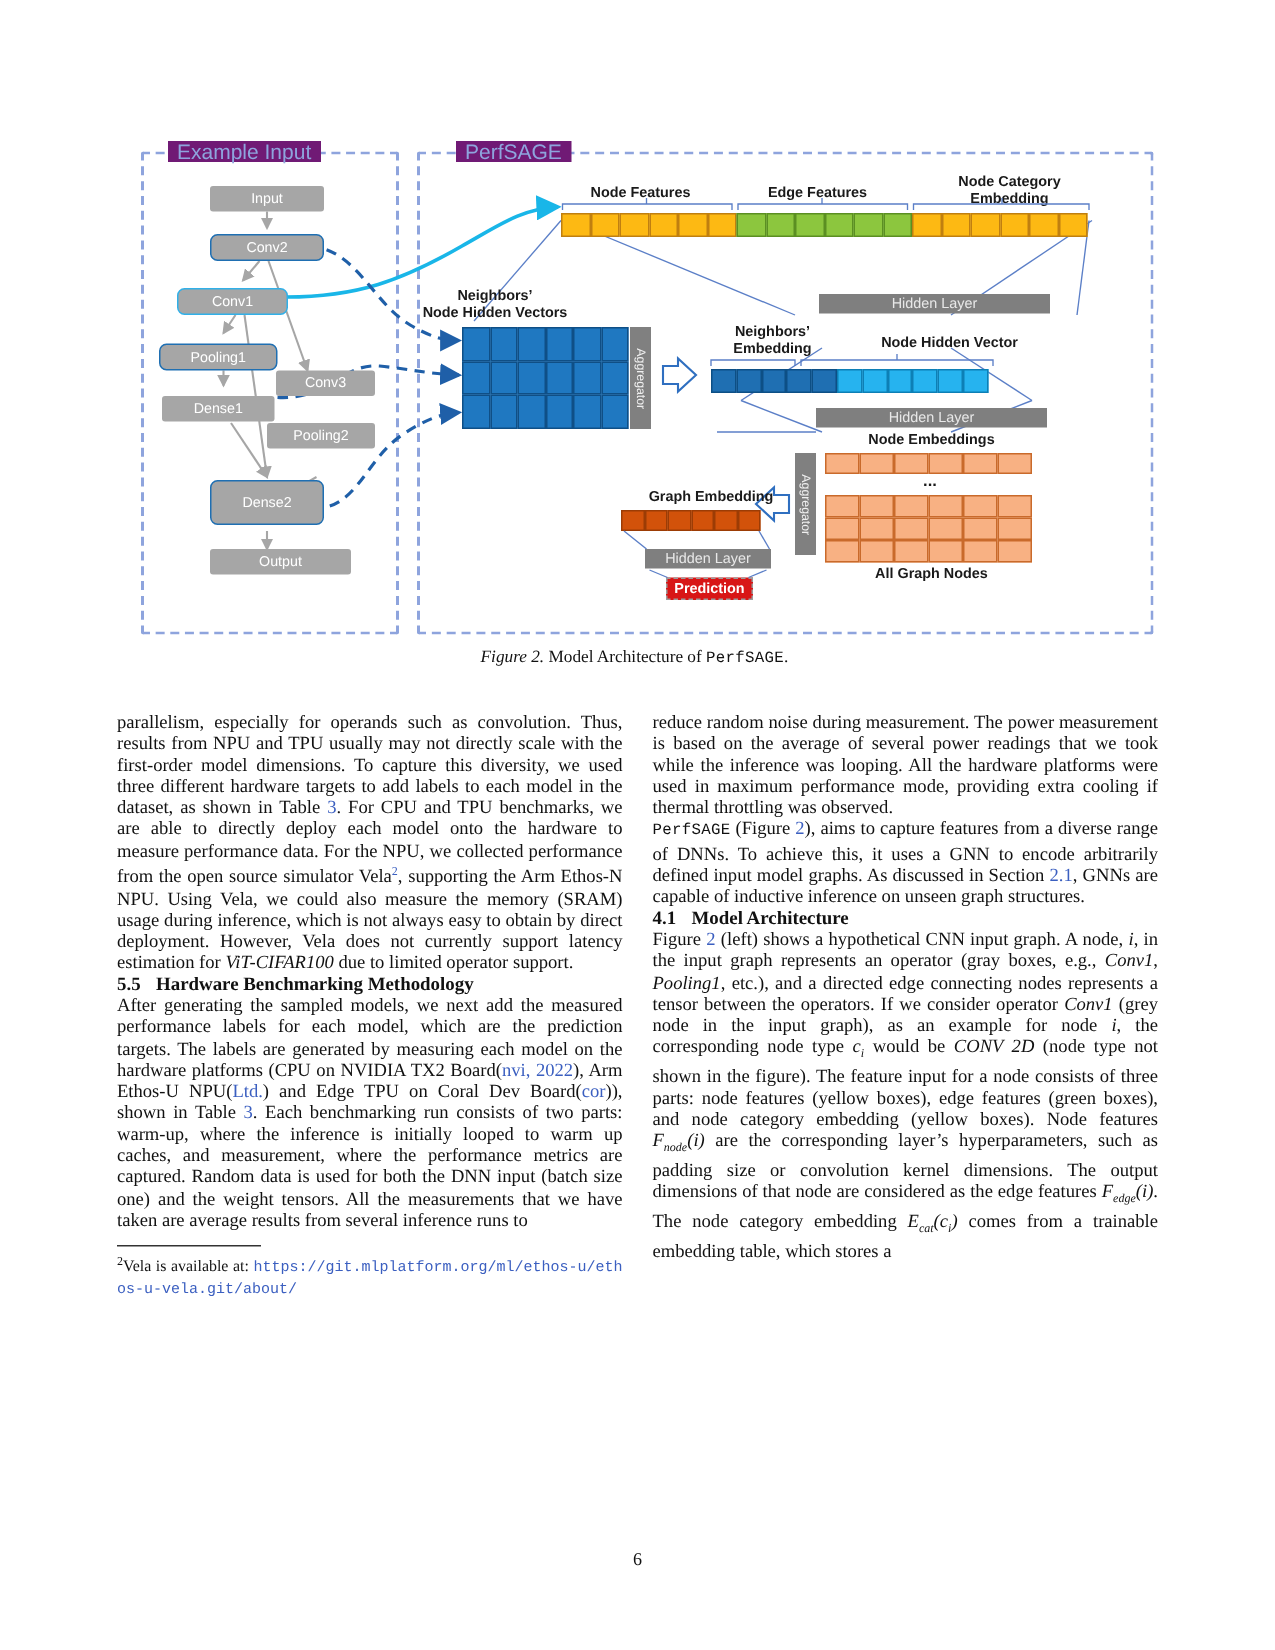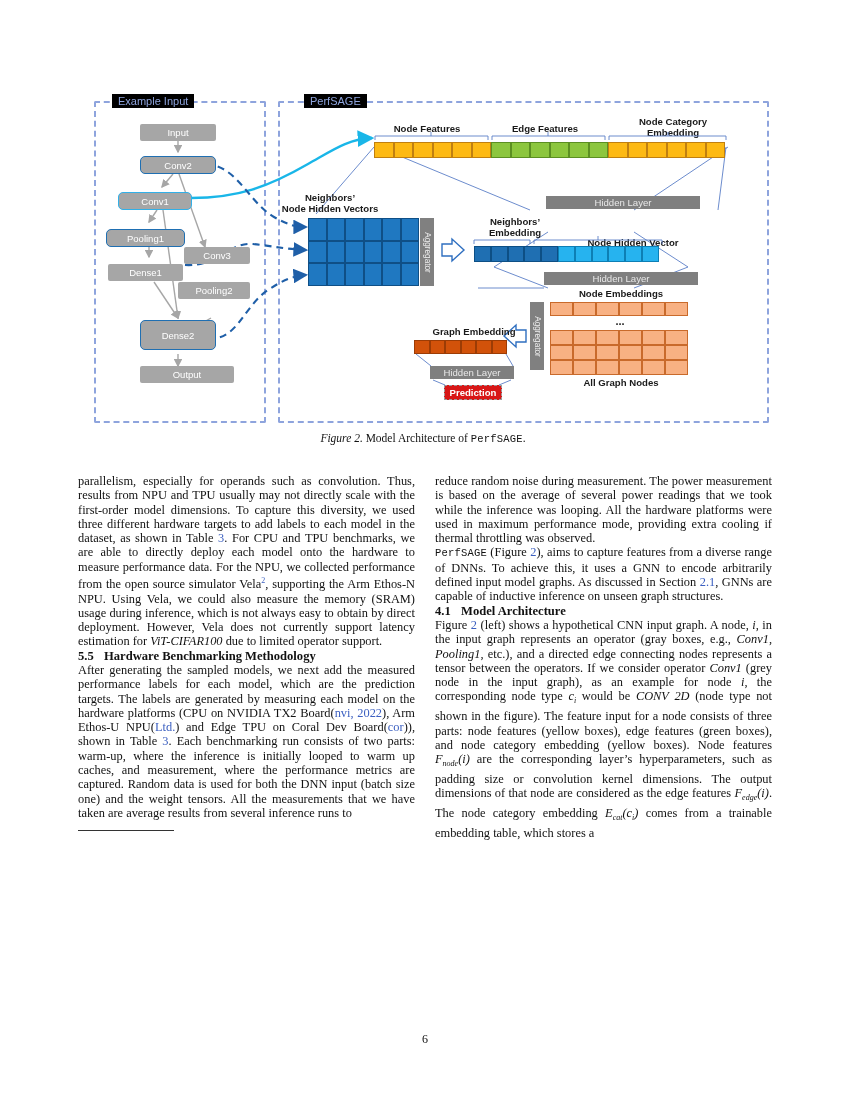--- a/index.html
+++ b/index.html
@@ -4,22 +4,22 @@
 <style>
   html,body{margin:0;padding:0;background:#fff;}
   body{width:850px;height:1100px;position:relative;font-family:"Liberation Serif",serif;color:#111;}
   .page{position:absolute;left:0;top:0;width:850px;height:1100px;overflow:hidden;}
 
   
   .figure{position:absolute;left:78px;top:92px;width:690px;height:365px;}
   .dashbox{position:absolute;border:2px dashed #8ea4dd;border-radius:2px;}
   .box-left{left:16px;top:9px;width:168px;height:318px;}
   .box-right{left:200px;top:9px;width:487px;height:318px;}
-  .box-title{position:absolute;background:#000000;padding:0 6px;color:#8ea4dd;
-     font-family:"Liberation Sans",sans-serif;font-size:11px;line-height:14px;}
+  .box-title{position:absolute;background:#701a75;padding:0 6px;color:#8ea4dd;
+     font-family:"Liberation Sans",sans-serif;font-size:14px;line-height:14px;}
   .t-left{left:34px;top:2px;}
   .t-right{left:226px;top:2px;}
 
   
   .node{position:absolute;background:#a6a6a6;color:#fff;
      font-family:"Liberation Sans",sans-serif;font-size:9.5px;
      display:flex;align-items:center;justify-content:center;border-radius:2px;}
   .node.sel{border:1.6px solid #1f6fb2;border-radius:5px;box-sizing:border-box;}
   .node.sel2{border:1.6px solid #31b0e8;border-radius:5px;box-sizing:border-box;}
 
@@ -230,21 +230,21 @@
 
     <div class="agg" style="left:342px;top:126px;width:14px;height:68px;">
         <span>Aggregator</span>
       </div>
     <svg class="ov">
       <path d="M364,152 L374,152 L374,147 L386,158 L374,169 L374,164 L364,164 z" fill="#fff" stroke="#2f6fc0" stroke-width="1.4"></path>
     </svg>
 
     <div class="flab" style="left:392px;top:124px;width:90px;">Neighbors’</div>
     <div class="flab" style="left:392px;top:135px;width:90px;">Embedding</div>
-    <div class="flab" style="left:490px;top:131px;width:130px;margin-top:14px;">Node Hidden Vector</div>
+    <div class="flab" style="left:490px;top:131px;width:130px;">Node Hidden Vector</div>
     <div class="hlayer" style="left:468px;top:104px;width:154px;height:13px;">Hidden Layer</div>
 
     <svg class="ov">
       <g stroke="#5b7fc7" stroke-width="0.9" fill="none">
         <path d="M396,152 L396,148 L452,148 L452,152"></path>
         <path d="M456,152 L456,148 L584,148 L584,152"></path>
         <path d="M520,148 L520,144"></path>
       </g>
     </svg>
     <div class="strip" id="midvec" style="left:396px;top:154px;">
@@ -334,20 +334,21 @@
   </div>
 
   <div class="col col-l">
     <p class="body"><span>parallelism, especially for operands such as convolution. Thus, results from NPU and TPU usually may not directly scale with the first-order model dimensions. To capture this diversity, we used three different hardware targets to add labels to each model in the dataset, as shown in Table </span><span class="lnk">3</span><span>. For CPU and TPU benchmarks, we are able to directly deploy each model onto the hardware to measure performance data. For the NPU, we collected performance from the open source simulator Vela</span><sup class="lnk">2</sup><span>, supporting the Arm Ethos-N NPU. Using Vela, we could also measure the memory (SRAM) usage during inference, which is not always easy to obtain by direct deployment. However, Vela does not currently support latency estimation for </span><span class="it">ViT-CIFAR100</span><span> due to limited operator support.</span></p>
 
     <p class="sec"><span class="num">5.5</span><span>Hardware Benchmarking Methodology</span></p>
 
     <p class="body"><span>After generating the sampled models, we next add the measured performance labels for each model, which are the prediction targets. The labels are generated by measuring each model on the hardware platforms (CPU on NVIDIA TX2 Board(</span><span class="lnk">nvi, 2022</span><span>), Arm Ethos-U NPU(</span><span class="lnk">Ltd.</span><span>) and Edge TPU on Coral Dev Board(</span><span class="lnk">cor</span><span>)), shown in Table </span><span class="lnk">3</span><span>. Each benchmarking run consists of two parts: warm-up, where the inference is initially looped to warm up caches, and measurement, where the performance metrics are captured. Random data is used for both the DNN input (batch size one) and the weight tensors. All the measurements that we have taken are average results from several inference runs to</span></p>
 
     <div class="fnrule"></div>
+    <p class="fn"><sup>2</sup><span>Vela is available at: </span><span class="url">https://git.mlplatform.org/ml/ethos-u/ethos-u-vela.git/about/</span></p>
   </div>
 
   <div class="col col-r">
     <p class="body">reduce random noise during measurement. The power measurement is based on the average of several power readings that we took while the inference was looping. All the hardware platforms were used in maximum performance mode, providing extra cooling if thermal throttling was observed.</p>
 
 
     <p class="body"><span class="mono">PerfSAGE</span><span> (Figure </span><span class="lnk">2</span><span>), aims to capture features from a diverse range of DNNs. To achieve this, it uses a GNN to encode arbitrarily defined input model graphs. As discussed in Section </span><span class="lnk">2.1</span><span>, GNNs are capable of inductive inference on unseen graph structures.</span></p>
 
     <p class="sec"><span class="num">4.1</span><span>Model Architecture</span></p>
 

